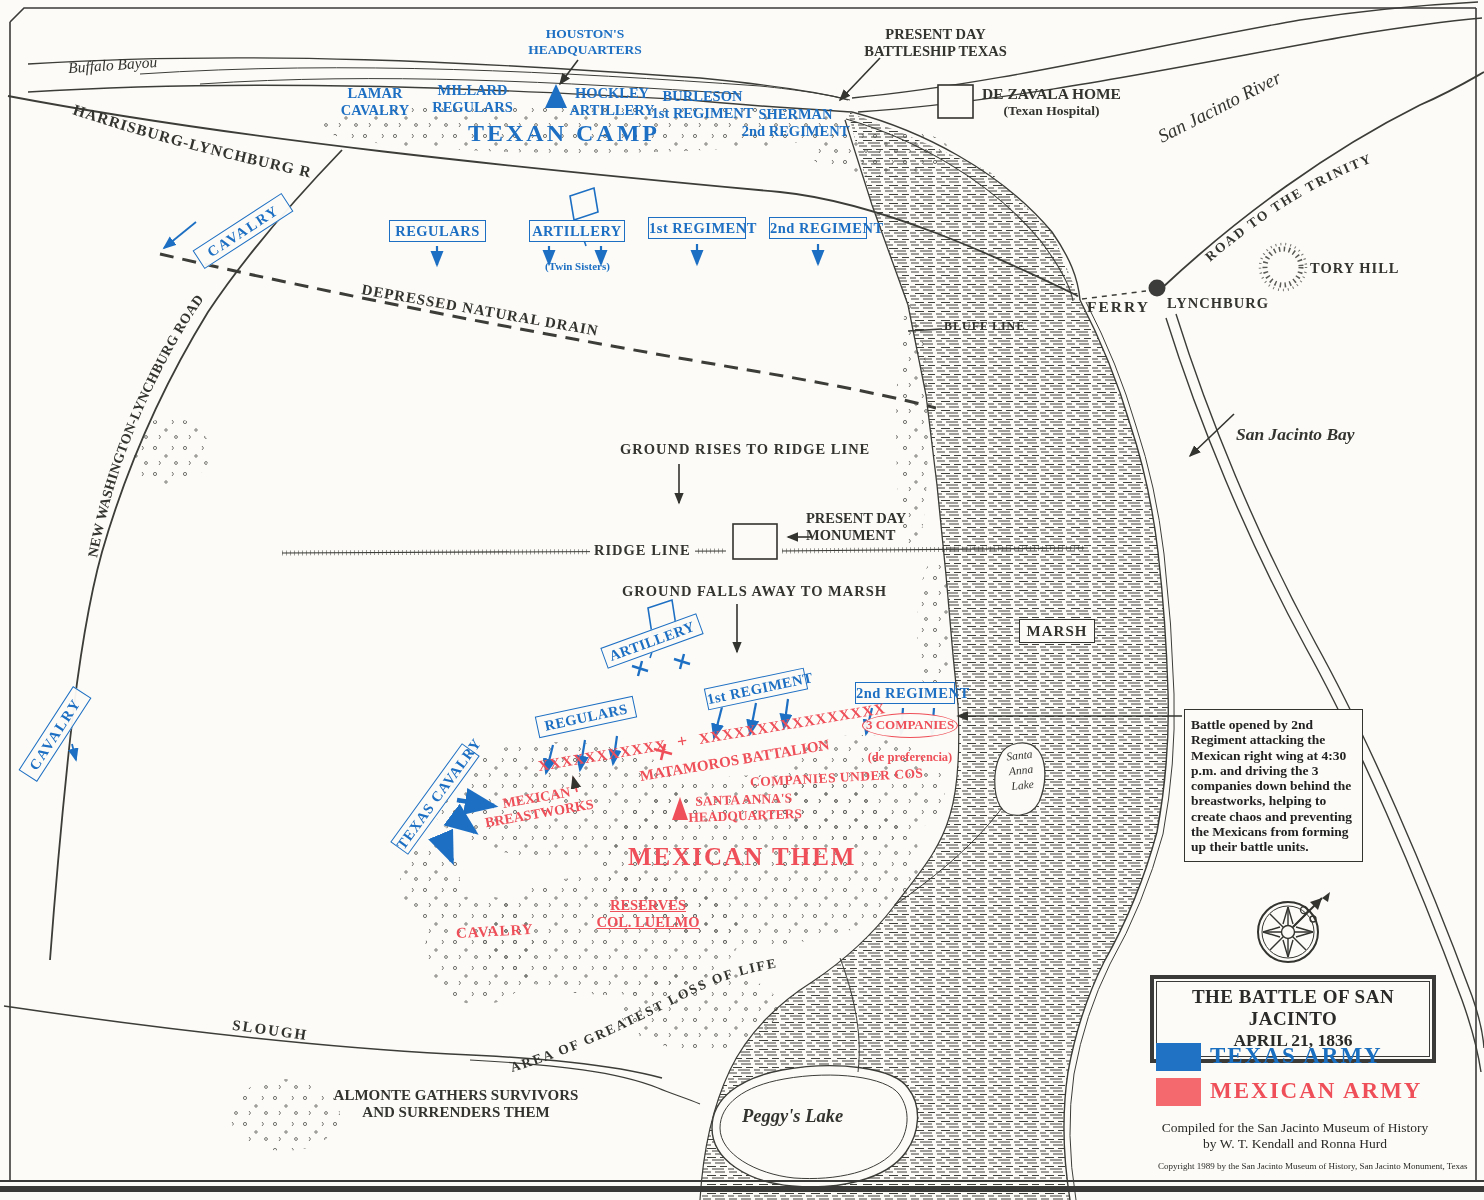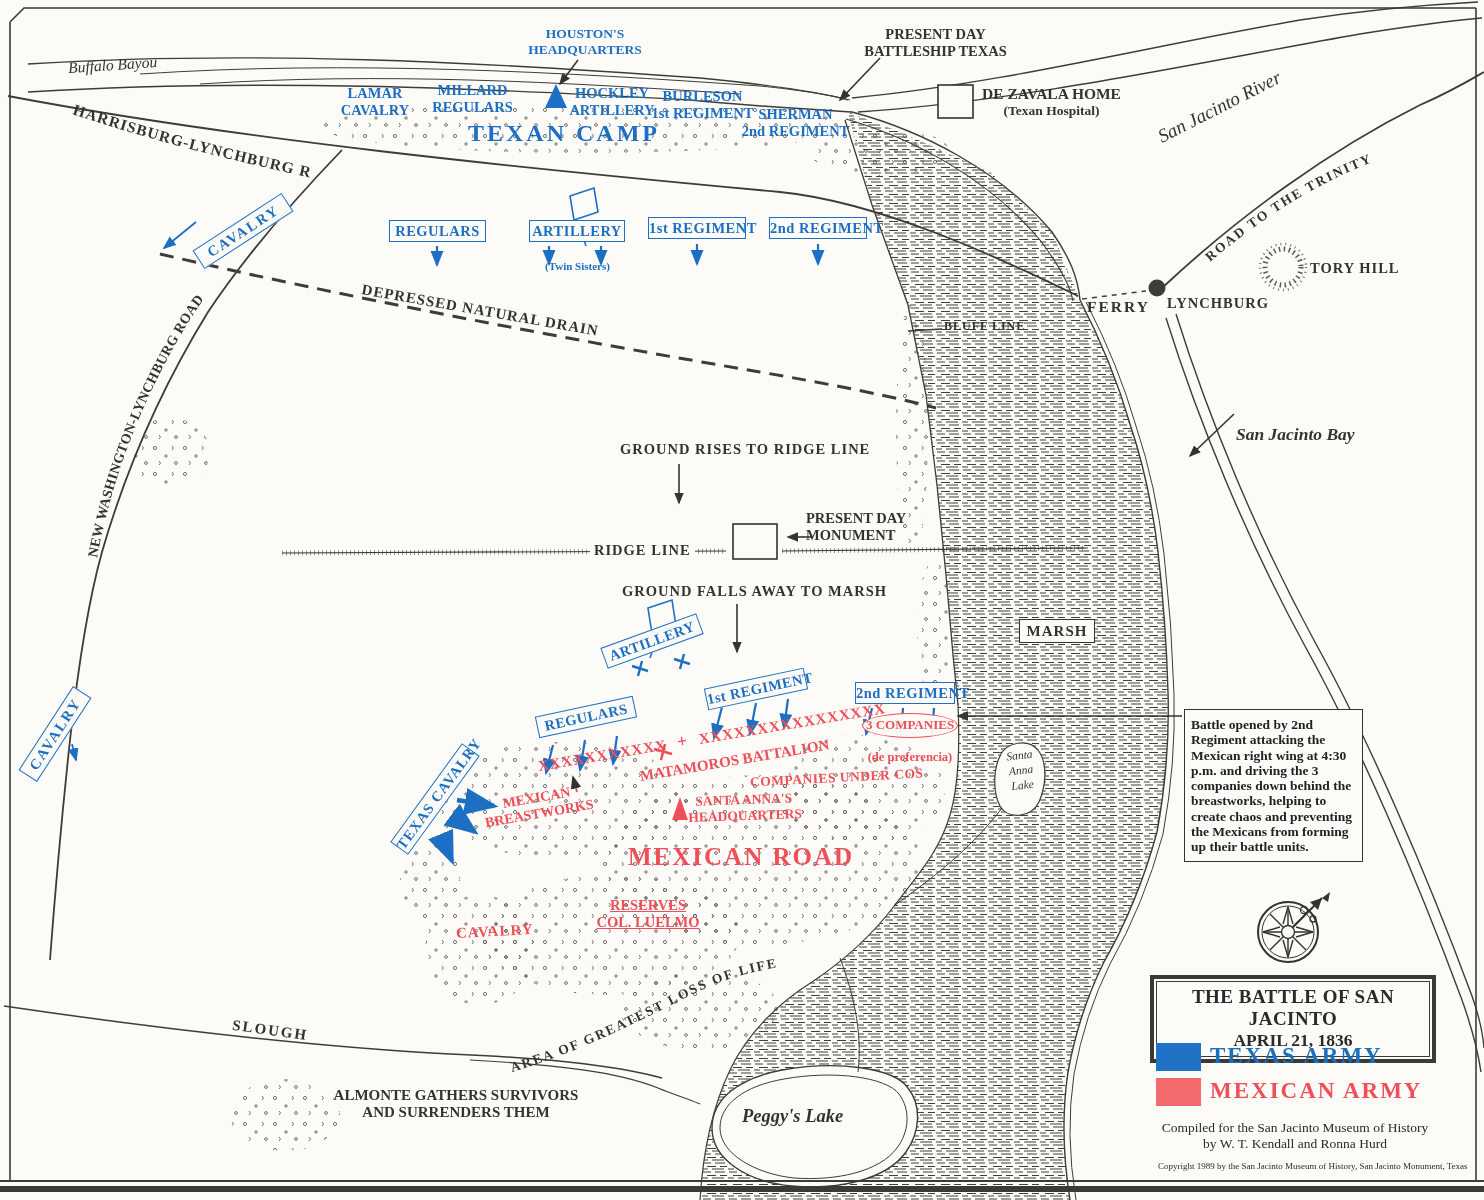--- a/index.html
+++ b/index.html
@@ -312,21 +312,21 @@
 <div class="lbl red" style="left:640px;top:768px;font-size:15px;transform:rotate(-9.5deg);transform-origin:left center;">MATAMOROS BATTALION</div>
 <div class="lbl red c" style="left:448px;top:790px;width:180px;font-size:14px;transform:rotate(-10deg);">
   <div>MEXICAN</div>
   <div>BREASTWORKS</div>
 </div>
 <div class="lbl red c" style="left:688px;top:792px;width:112px;font-size:13.5px;transform:rotate(-2deg);">
   <div>SANTA ANNA'S</div>
   <div>HEADQUARTERS</div>
 </div>
 <div class="lbl red" style="left:750px;top:770px;font-size:13.5px;letter-spacing:.5px;transform:rotate(-3deg);">COMPANIES UNDER COS</div>
-<div class="lbl red" style="left:628px;top:843px;font-size:25px;letter-spacing:2px;">MEXICAN ROAD</div>
+<div class="lbl red" style="left:628px;top:843px;font-size:25px;letter-spacing:2px;">MEXICAN THEM</div>
 <div class="lbl red c" style="left:592px;top:897px;width:112px;font-size:14.5px;text-decoration:underline;">
   <div>RESERVES</div>
   <div>COL. LUELMO</div>
 </div>
 <div class="lbl red" style="left:456px;top:923px;font-size:15px;letter-spacing:1px;transform:rotate(-3deg);">CAVALRY</div>
 <div class="oval" style="left:862px;top:713px;width:96px;height:25px;">3 COMPANIES</div>
 <div class="lbl red c" style="left:862px;top:739px;width:96px;font-size:12.5px;margin-top:11px;">(de preferencia)</div>
 
 <div class="notebox" style="left:1184px;top:709px;width:165px;">Battle opened by 2nd Regiment attacking the Mexican right wing at 4:30 p.m. and driving the 3 companies down behind the breastworks, helping to create chaos and preventing the Mexicans from forming up their battle units.</div>
 

